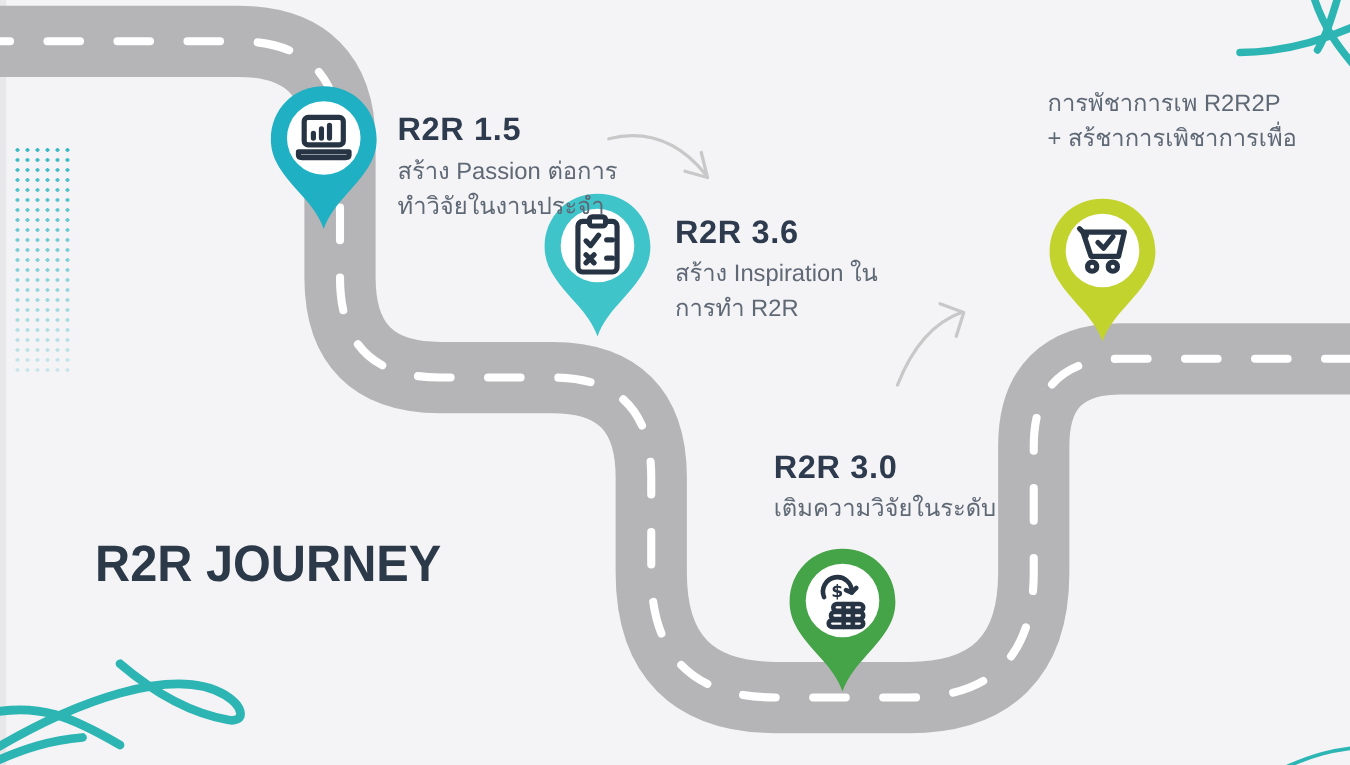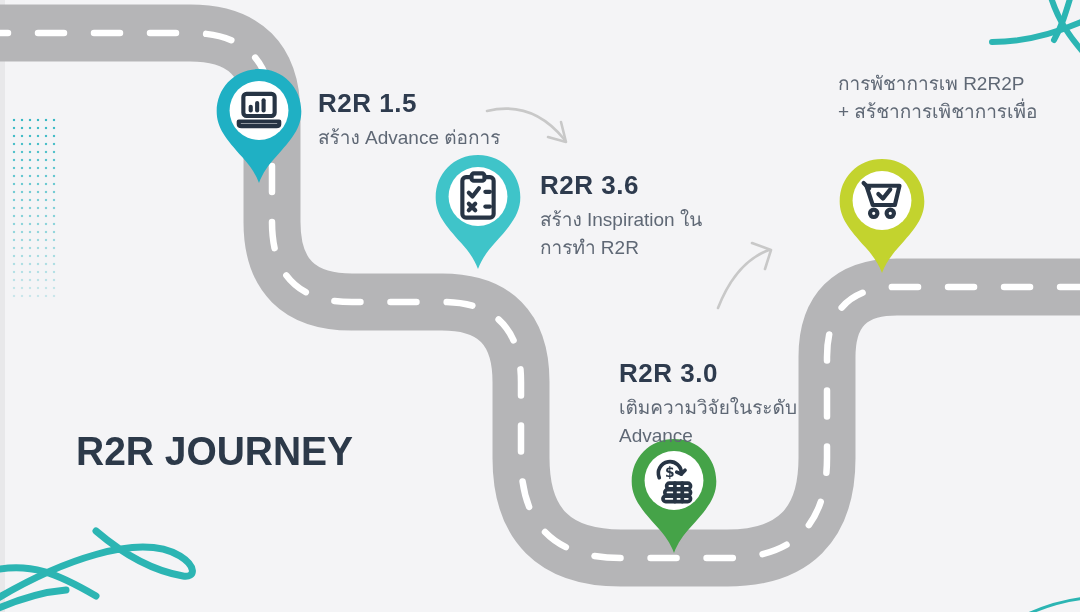--- a/index.html
+++ b/index.html
@@ -119,33 +119,33 @@
     <path d="M30 28 L36 34"></path>
     <path d="M33 31 L69 31 L64 52 L40 52 L33 31 Z"></path>
     <path d="M46 40 L51 45 L59 35"></path>
     <circle cx="41" cy="61" r="4"></circle>
     <circle cx="59" cy="61" r="4"></circle>
   </g>
 </svg>
 
 <div class="milestone" style="left:318px;top:88px">
   <div class="milestone-heading">R2R 1.5</div>
-  <div class="milestone-line">สร้าง Advance ต่อการ</div>
+  <div class="milestone-line">สร้าง Passion ต่อการ</div>
+  <div class="milestone-line">ทำวิจัยในงานประจำ</div>
 </div>
 
 <div class="milestone" style="left:540px;top:170px">
   <div class="milestone-heading">R2R 3.6</div>
   <div class="milestone-line">สร้าง Inspiration ใน</div>
   <div class="milestone-line">การทำ R2R</div>
 </div>
 
 <div class="milestone" style="left:619px;top:358px">
   <div class="milestone-heading">R2R 3.0</div>
   <div class="milestone-line">เติมความวิจัยในระดับ</div>
-  <div class="milestone-line">Advance</div>
 </div>
 
 <div class="milestone" style="left:838px;top:70px">
   <div class="milestone-line">การพัชาการเพ R2R2P</div>
   <div class="milestone-line">+ สร้ชาการเพิชาการเพื่อ</div>
 </div>
 
 <div class="abs" id="page-title">R2R JOURNEY</div>
 
 </body></html>

